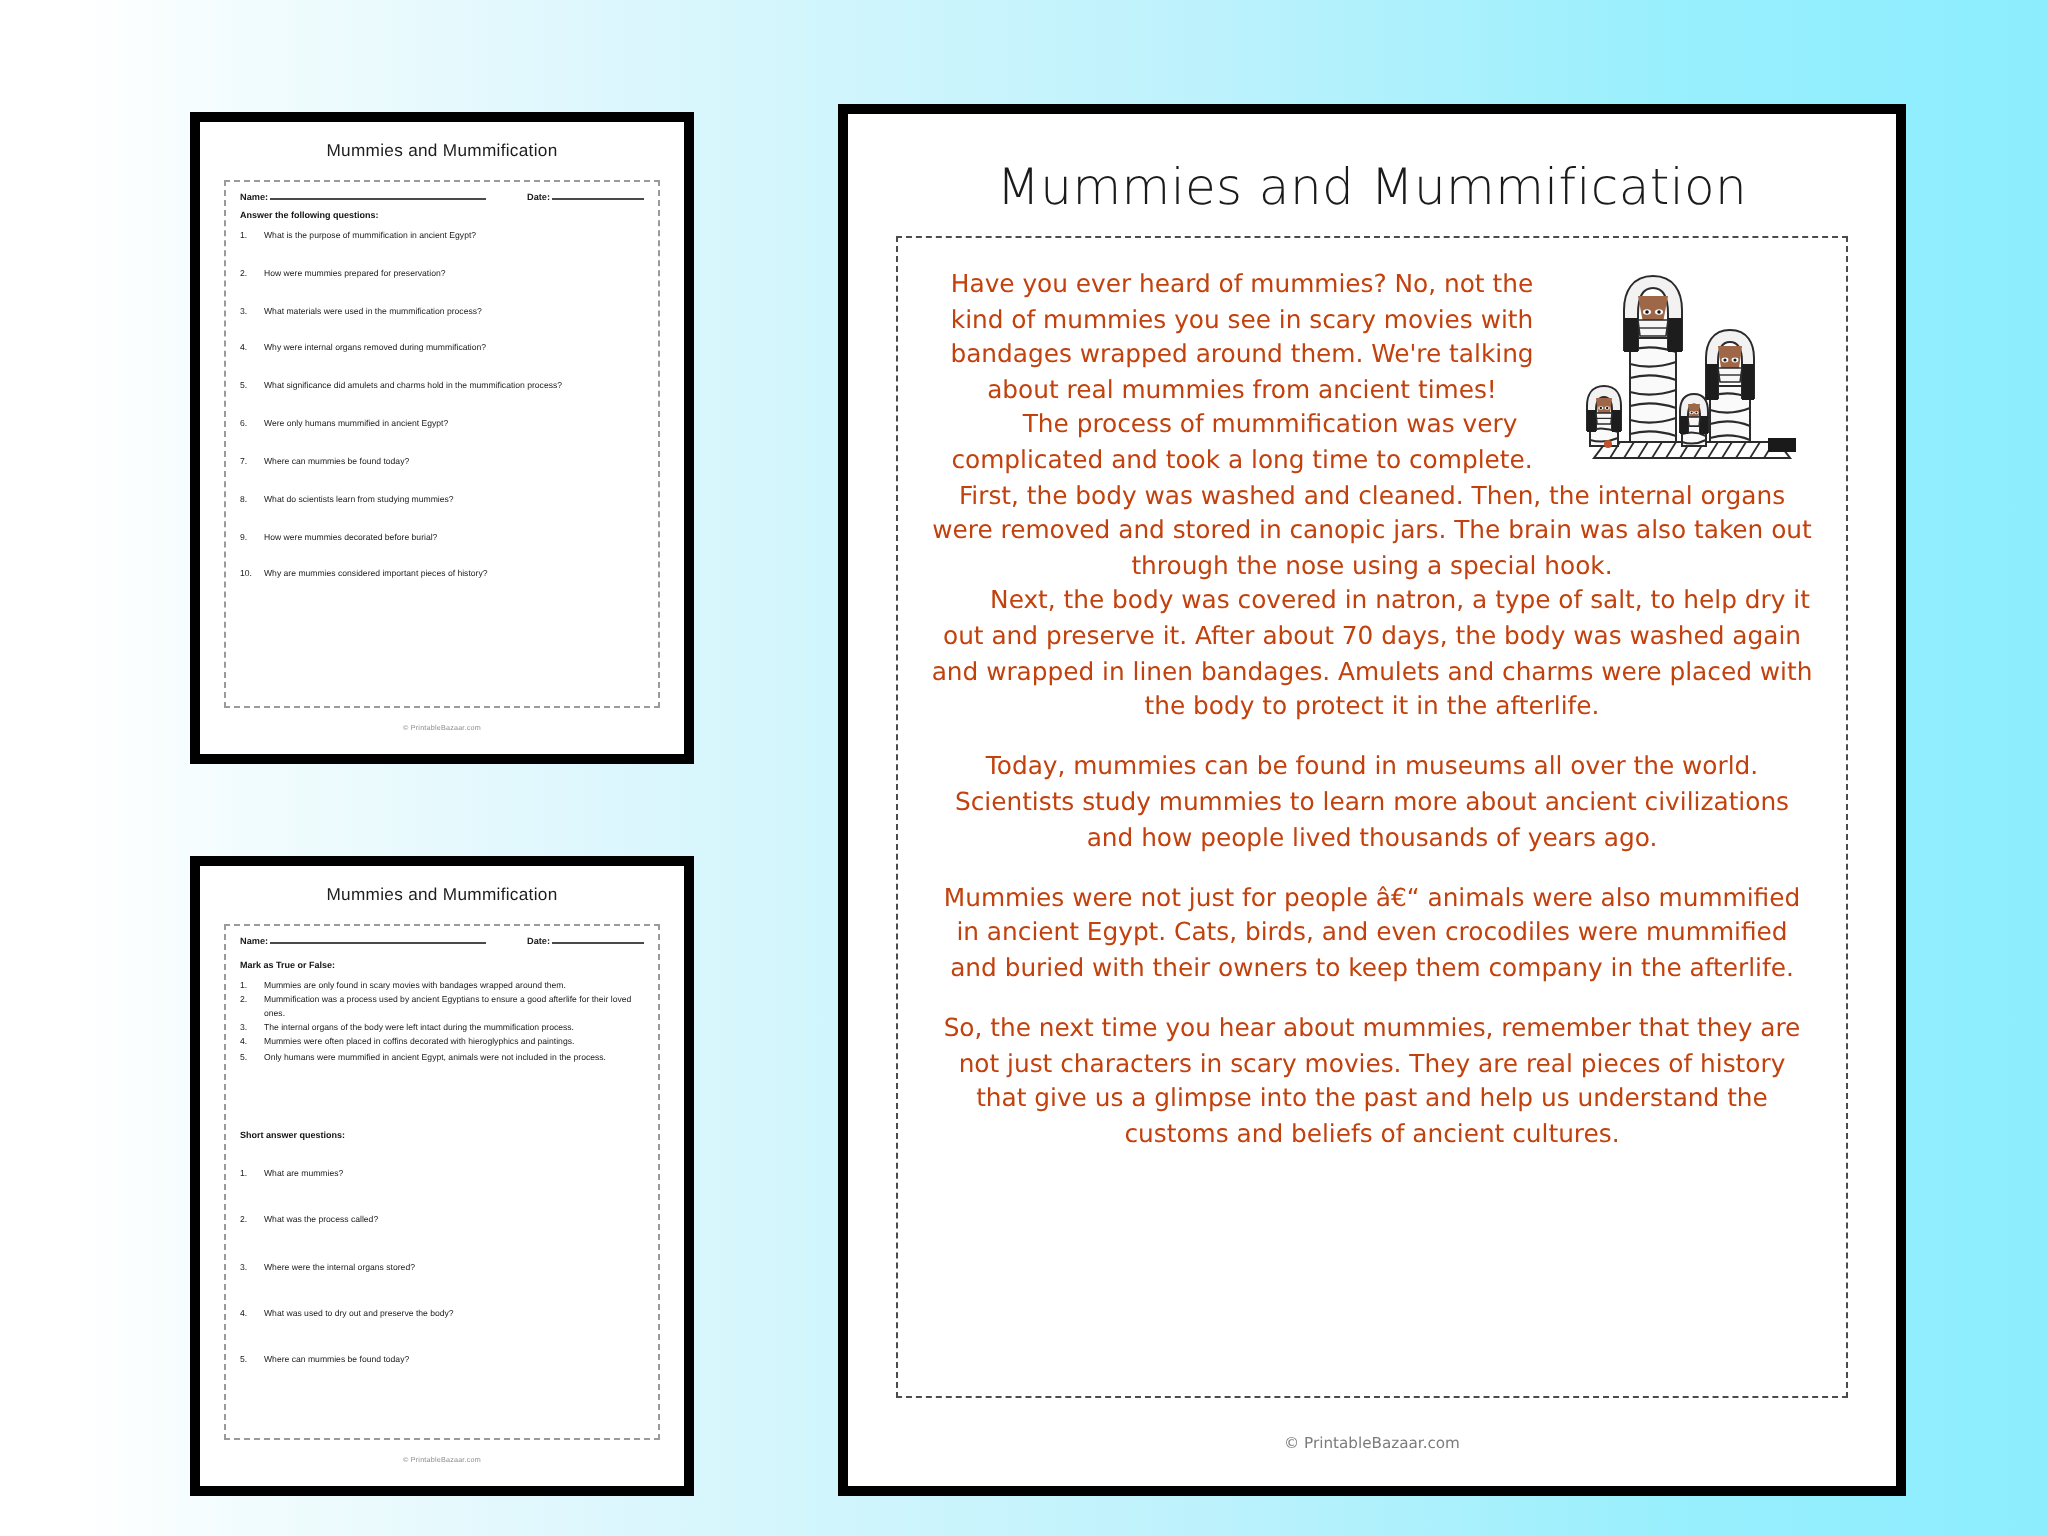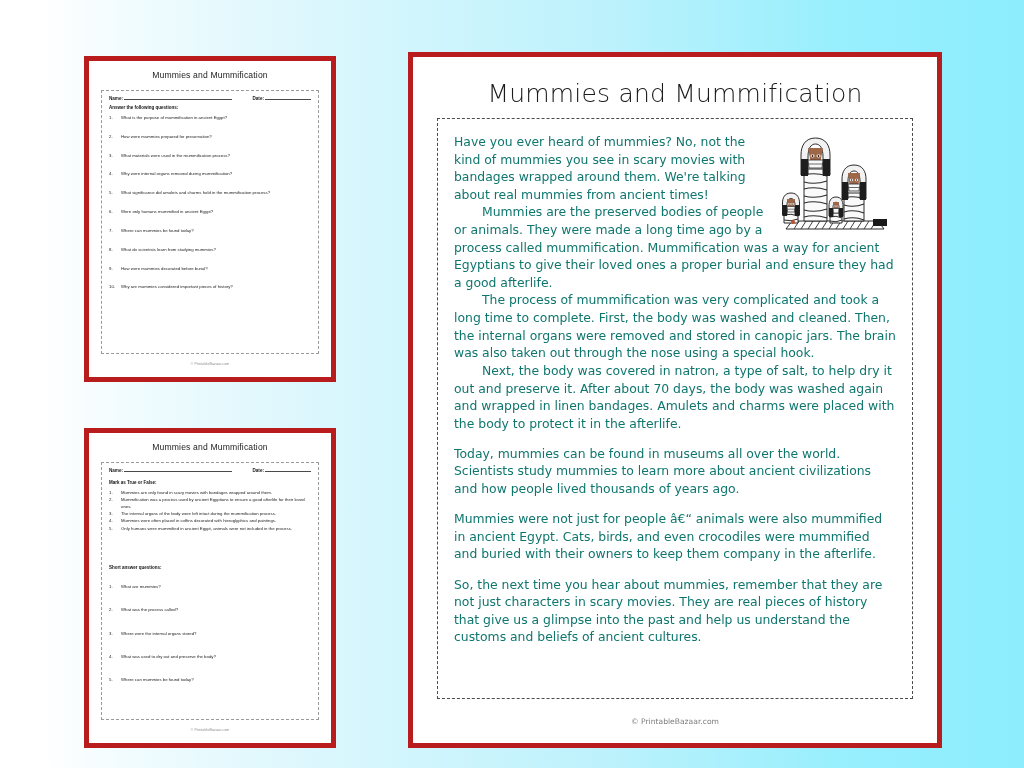--- a/index.html
+++ b/index.html
@@ -7,23 +7,24 @@
     width:1024px;height:768px;overflow:hidden;
     font-family:"Liberation Sans", sans-serif;
     background:linear-gradient(90deg,#ffffff 0px,#ffffff 40px,#f2fcfe 120px,#ddf7fd 300px,#bdf2fc 600px,#98effd 840px,#8cedfd 1024px);
     position:relative;
   }
 
   
   .page-frame{
     position:absolute;
     background:#ffffff;
-    border:5px solid #b91c1c;
+    border:5px solid #000000;
     box-sizing:border-box;
     overflow:hidden;
+    margin-left:11px;
   }
 
   
   .ws{ }
   .ws-title{
     text-align:center;
     font-size:8.6px;
     color:#1d1d1d;
     font-weight:400;
     letter-spacing:.15px;
@@ -80,23 +81,24 @@
   .pp-box{
     position:absolute;
     left:24px;right:24px;top:61px;bottom:44px;
     border:1.6px dashed #4b4b4b;
     box-sizing:border-box;
     padding:14px 16px 10px 16px;
   }
   .pp-text{
     font-size:12.4px;
     line-height:1.42;
-    color:#0f766e;
+    color:#c2410c;
     font-family:"DejaVu Sans", sans-serif;
     font-weight:400;
+    text-align:center;
   }
   .pp-text p{margin:0 0 0 0;}
   .pp-text p.ind{text-indent:28px;}
   .pp-text p.gap{margin-top:12.5px;}
   .pp-figure{
     float:right;
     width:122px;height:100px;
     margin:0 0 2px 8px;
   }
   .pp-credit{
@@ -334,21 +336,20 @@
         <ellipse cx="60.8" cy="73.3" rx="1.1" ry="0.8" fill="#fff"></ellipse>
         <ellipse cx="63.2" cy="73.3" rx="1.1" ry="0.8" fill="#fff"></ellipse>
         <circle cx="60.8" cy="73.3" r="0.5" fill="#151515"></circle>
         <circle cx="63.2" cy="73.3" r="0.5" fill="#151515"></circle>
         <path d="M59 75.5 L65 75.5 L64.5 80 L59.5 80 Z" fill="#f7f7f7" stroke="#2b2b2b" stroke-width="0.7"></path>
       </g>
     </svg>
 
     <div class="pp-text">
       <p>Have you ever heard of mummies? No, not the kind of mummies you see in scary movies with bandages wrapped around them. We're talking about real mummies from ancient times!</p>
-      <p class="ind">Mummies are the preserved bodies of people or animals. They were made a long time ago by a process called mummification. Mummification was a way for ancient Egyptians to give their loved ones a proper burial and ensure they had a good afterlife.</p>
       <p class="ind">The process of mummification was very complicated and took a long time to complete. First, the body was washed and cleaned. Then, the internal organs were removed and stored in canopic jars. The brain was also taken out through the nose using a special hook.</p>
       <p class="ind">Next, the body was covered in natron, a type of salt, to help dry it out and preserve it. After about 70 days, the body was washed again and wrapped in linen bandages. Amulets and charms were placed with the body to protect it in the afterlife.</p>
       <p class="gap">Today, mummies can be found in museums all over the world. Scientists study mummies to learn more about ancient civilizations and how people lived thousands of years ago.</p>
       <p class="gap">Mummies were not just for people â€“ animals were also mummified in ancient Egypt. Cats, birds, and even crocodiles were mummified and buried with their owners to keep them company in the afterlife.</p>
       <p class="gap">So, the next time you hear about mummies, remember that they are not just characters in scary movies. They are real pieces of history that give us a glimpse into the past and help us understand the customs and beliefs of ancient cultures.</p>
     </div>
   </div>
 
   <div class="pp-credit">© PrintableBazaar.com</div>
 </div>

